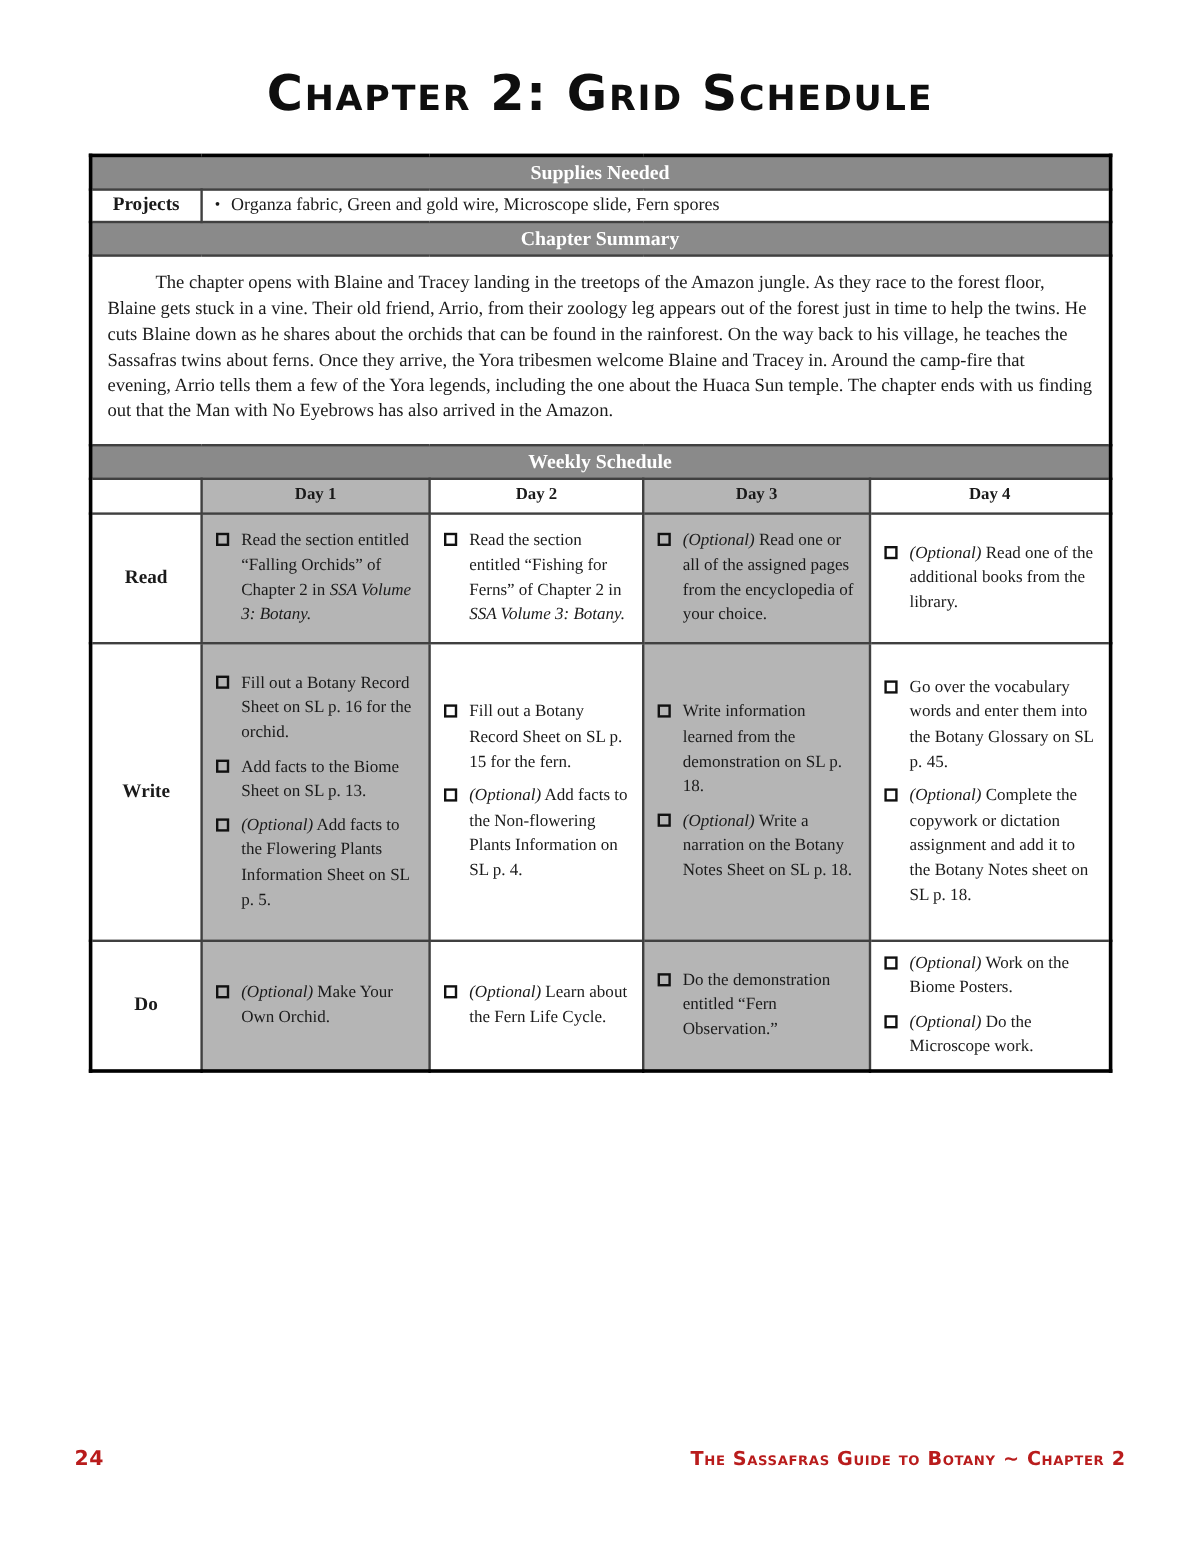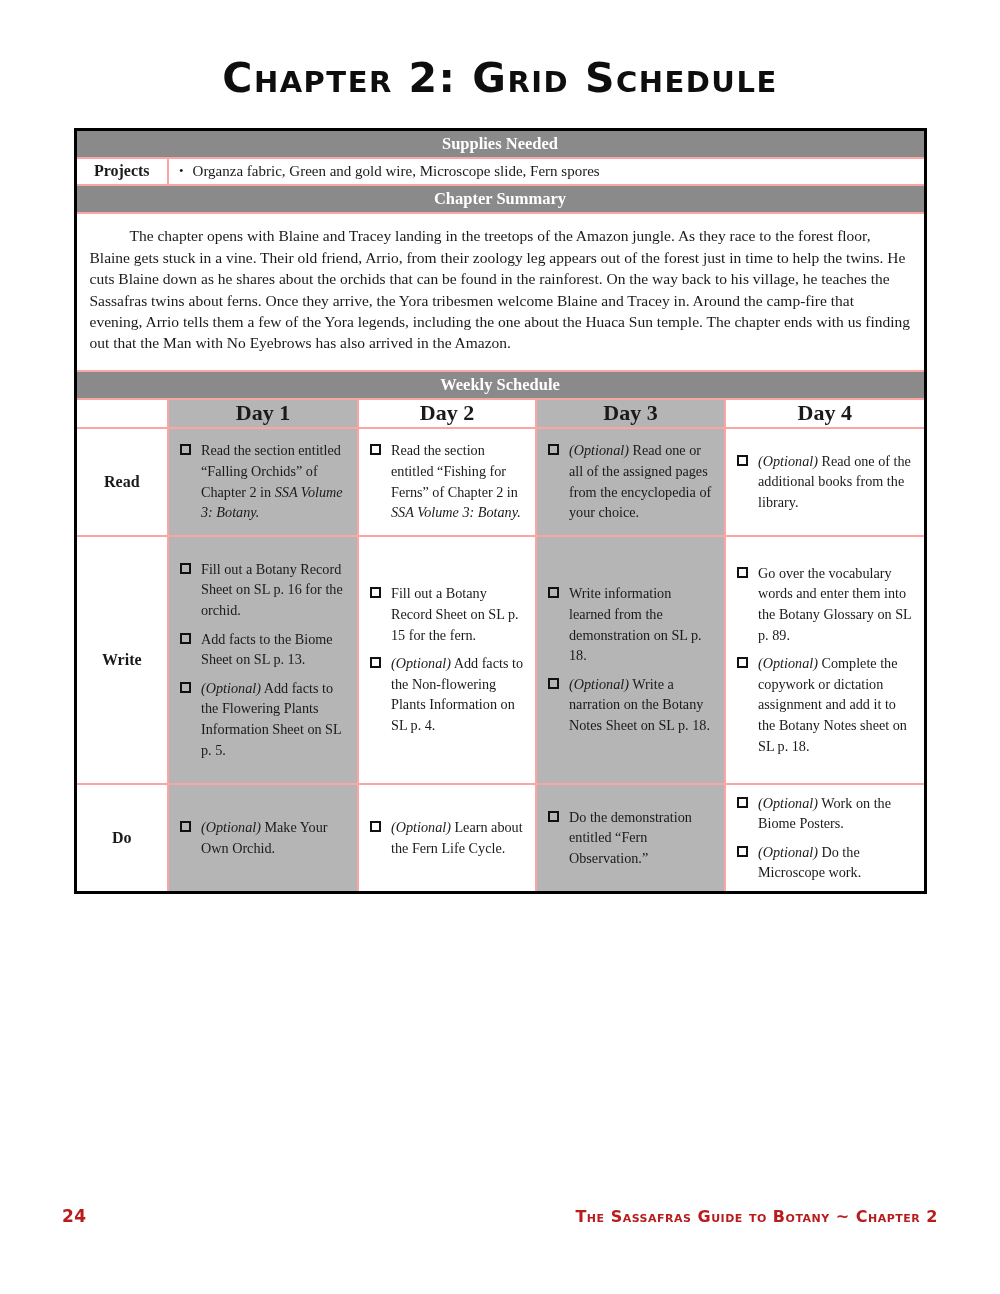--- a/index.html
+++ b/index.html
@@ -11,31 +11,31 @@
   }
   .title {
     text-align:center; margin:54px 0 26px 0;
     font-family:"DejaVu Sans", sans-serif; font-weight:bold;
     font-variant:small-caps; font-size:41px; letter-spacing:1.5px; color:#0e0e0e;
   }
   table.grid {
     border-collapse:collapse; margin:0 auto; width:850px; table-layout:fixed;
     border:3px solid #000;
   }
-  table.grid td { border:2px solid #fca5a5; }
+  table.grid td { border:2px solid #404040; }
   .sec-hdr {
     background:var(--section-header-bg,#8a8a8a); color:#fff;
     font-weight:bold; font-size:16.5px; text-align:center; height:28px;
   }
   .row-label { font-weight:bold; text-align:center; font-size:16px; background:#fff; }
   .supply-cell { font-size:15px; padding:2px 10px; height:27px; }
   .bullet { margin-right:9px; font-size:13px; position:relative; top:-1px; }
   .summary-cell { padding:6px 13px 10px 13px; font-size:15.5px; line-height:1.38; height:158px; vertical-align:middle; }
   .summary-cell p { text-indent:40px; }
-  .day-hdr { font-weight:bold; font-size:22px; text-align:center; height:29px; background:#fff; }
+  .day-hdr { font-weight:bold; font-size:14px; text-align:center; height:29px; background:#fff; }
   .shaded { background:var(--shaded-cell-bg,#b5b5b5) !important; }
   .day-cell { vertical-align:middle; padding:8px 8px; background:#fff; }
   .task { display:flex; margin:8px 0; }
   .task:first-child { margin-top:0; }
   .task:last-child { margin-bottom:0; }
   .checkbox {
     flex:0 0 auto; width:11px; height:11px;
     border:2px solid #111; margin:4px 10px 0 3px; background:transparent;
   }
   .task-text { font-size:14.2px; line-height:1.45; }
@@ -162,21 +162,21 @@
               <span class="task-text"><span>Write information learned from the demonstration on SL p. 18.</span></span>
             </div>
             <div class="task">
               <span class="checkbox"></span>
               <span class="task-text"><span class="it">(Optional)</span><span> Write a narration on the Botany Notes Sheet on SL p. 18.</span></span>
             </div>
           </td>
           <td class="day-cell">
             <div class="task">
               <span class="checkbox"></span>
-              <span class="task-text"><span>Go over the vocabulary words and enter them into the Botany Glossary on SL p. 89.</span></span>
+              <span class="task-text"><span>Go over the vocabulary words and enter them into the Botany Glossary on SL p. 45.</span></span>
             </div>
             <div class="task">
               <span class="checkbox"></span>
               <span class="task-text"><span class="it">(Optional)</span><span> Complete the copywork or dictation assignment and add it to the Botany Notes sheet on SL p. 18.</span></span>
             </div>
           </td>
         </tr>
         <tr class="sched-do">
           <td class="row-label">Do</td>
           <td class="day-cell shaded">

